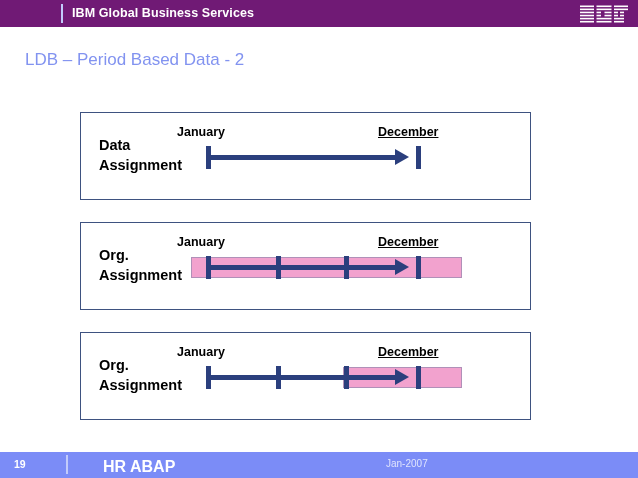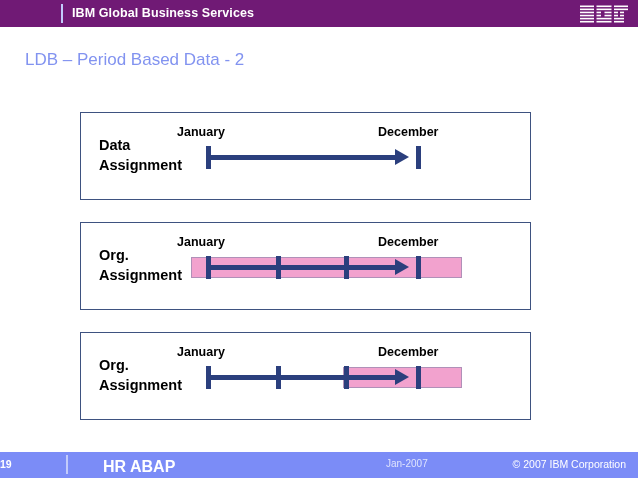--- a/index.html
+++ b/index.html
@@ -86,21 +86,21 @@
   }
 
   .month-label {
     position: absolute;
     font-size: 12.5px;
     font-weight: bold;
     color: #000000;
     white-space: nowrap;
   }
   .month-start { left: 96px; top: 12px; }
-  .month-end   { left: 297px; top: 12px; }
+  .month-end   { left: 297px; top: 12px; text-decoration: underline; }
 
   
   .band {
     position: absolute;
     top: 34px;
     height: 21px;
     background: #f2a2ce;
     border: 1px solid #b090b8;
     box-sizing: border-box;
   }
@@ -144,21 +144,21 @@
 
   
   .footer {
     position: absolute;
     left: 0; bottom: 0;
     width: 638px; height: 26px;
     background: #7b8cf7;
   }
   .footer-page {
     position: absolute;
-    left: 0; top: 6px;
+    left: 14px; top: 6px;
     font-size: 10.5px;
     font-weight: bold;
     color: #ffffff;
   }
   .footer-divider {
     position: absolute;
     left: 66px; top: 3px;
     width: 2px; height: 19px;
     background: #c2cbfb;
   }
@@ -272,14 +272,13 @@
     <div class="tick tick-end"></div>
     <div class="arrow-head"></div>
   </div>
 </div>
 
 <div class="footer">
   <div class="footer-page">19</div>
   <div class="footer-divider"></div>
   <div class="footer-course">HR ABAP</div>
   <div class="footer-date">Jan-2007</div>
-  <div class="footer-copy">© 2007 IBM Corporation</div>
 </div>
 
 </body></html>

